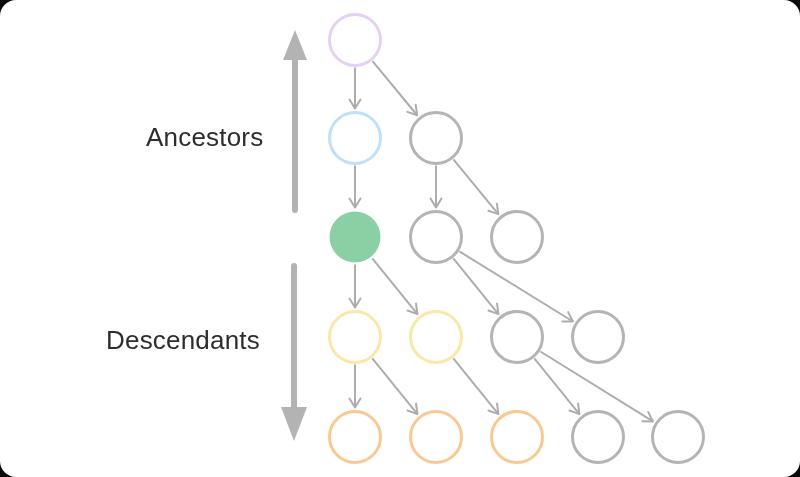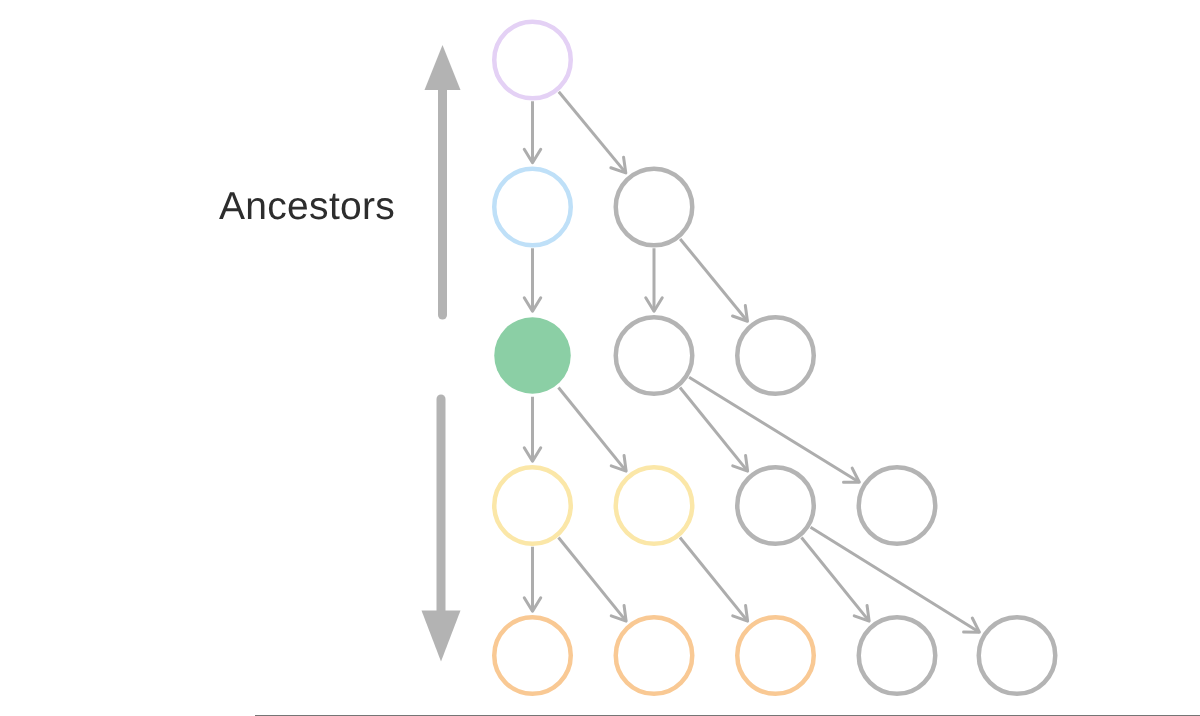--- a/index.html
+++ b/index.html
@@ -1,21 +1,21 @@
 <!DOCTYPE html>
 <html><head>
 <meta charset="utf-8">
 <style>
   html, body { margin: 0; padding: 0; background: #0a0a0a; }
   .card {
     position: relative;
     width: 800px;
     height: 477px;
     background: #ffffff;
-    border-radius: 0;
+    border-radius: 16px;
     overflow: hidden;
     font-family: "Liberation Sans", sans-serif;
   }
   .card svg { position: absolute; left: 0; top: 0; }
   .side-label {
     position: absolute;
     font-size: 26px;
     line-height: 1.05;
     color: #2d2d2d;
     letter-spacing: 0.2px;
@@ -25,20 +25,21 @@
   .side-label.ancestors   { left: 146px; top: 124px; }
   .side-label.descendants { left: 106px; top: 327px; }
 </style>
 </head>
 <body>
 
 <div class="card">
 
   <div class="side-label ancestors">Ancestors</div>
 
+  <div class="side-label descendants">Descendants</div>
 
   <svg width="800" height="477" viewBox="0 0 800 477">
 
     <g>
       <line x1="295" y1="210" x2="295" y2="56" stroke-width="6" stroke-linecap="round" stroke="#b3b3b3"></line>
       <path d="M 283 60 L 307 60 L 295 30 Z" fill="#b3b3b3"></path>
     </g>
 
     <g>
       <line x1="294" y1="266" x2="294" y2="410" stroke-width="6" stroke-linecap="round" stroke="#b3b3b3"></line>

